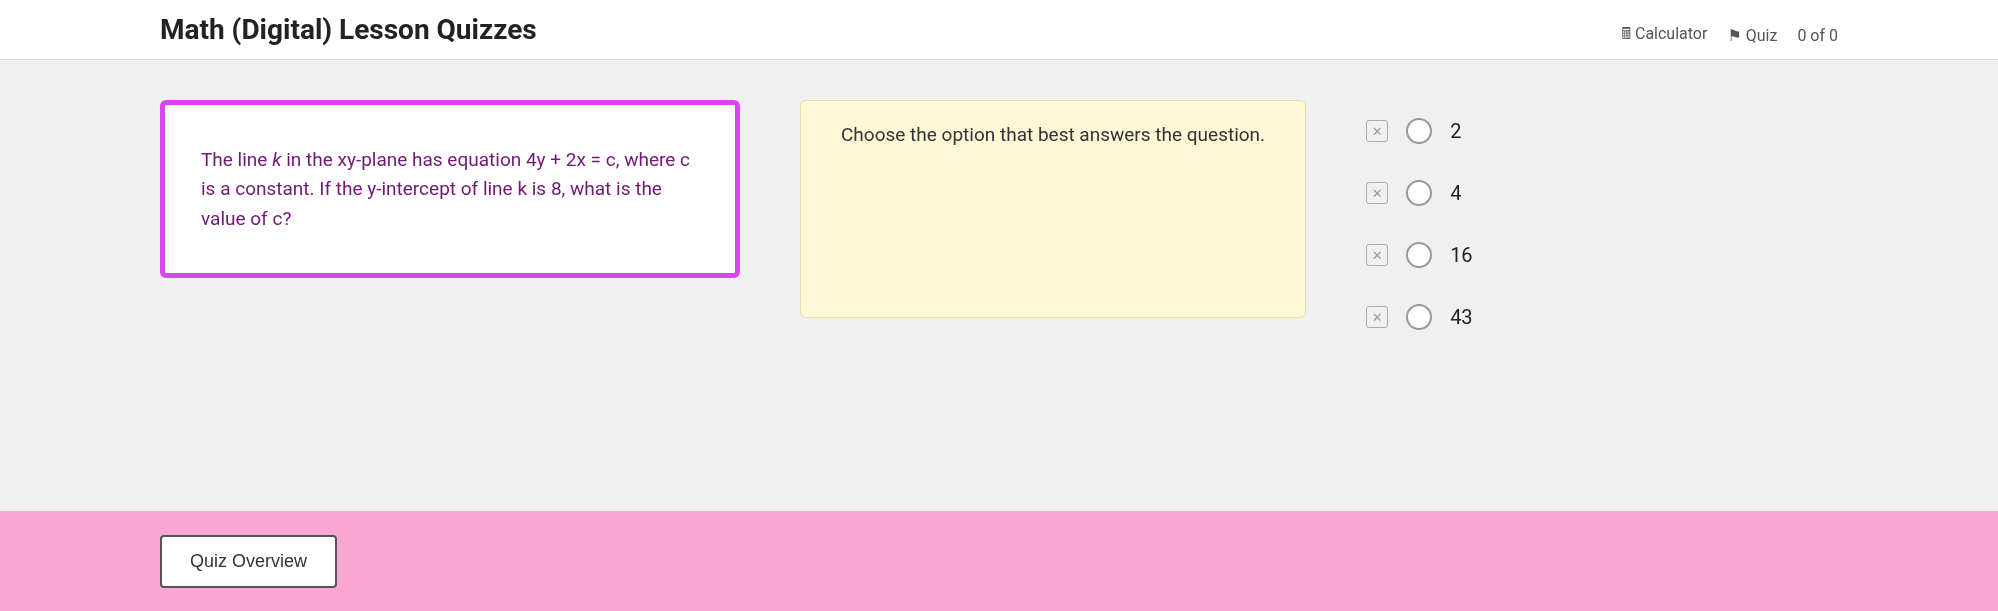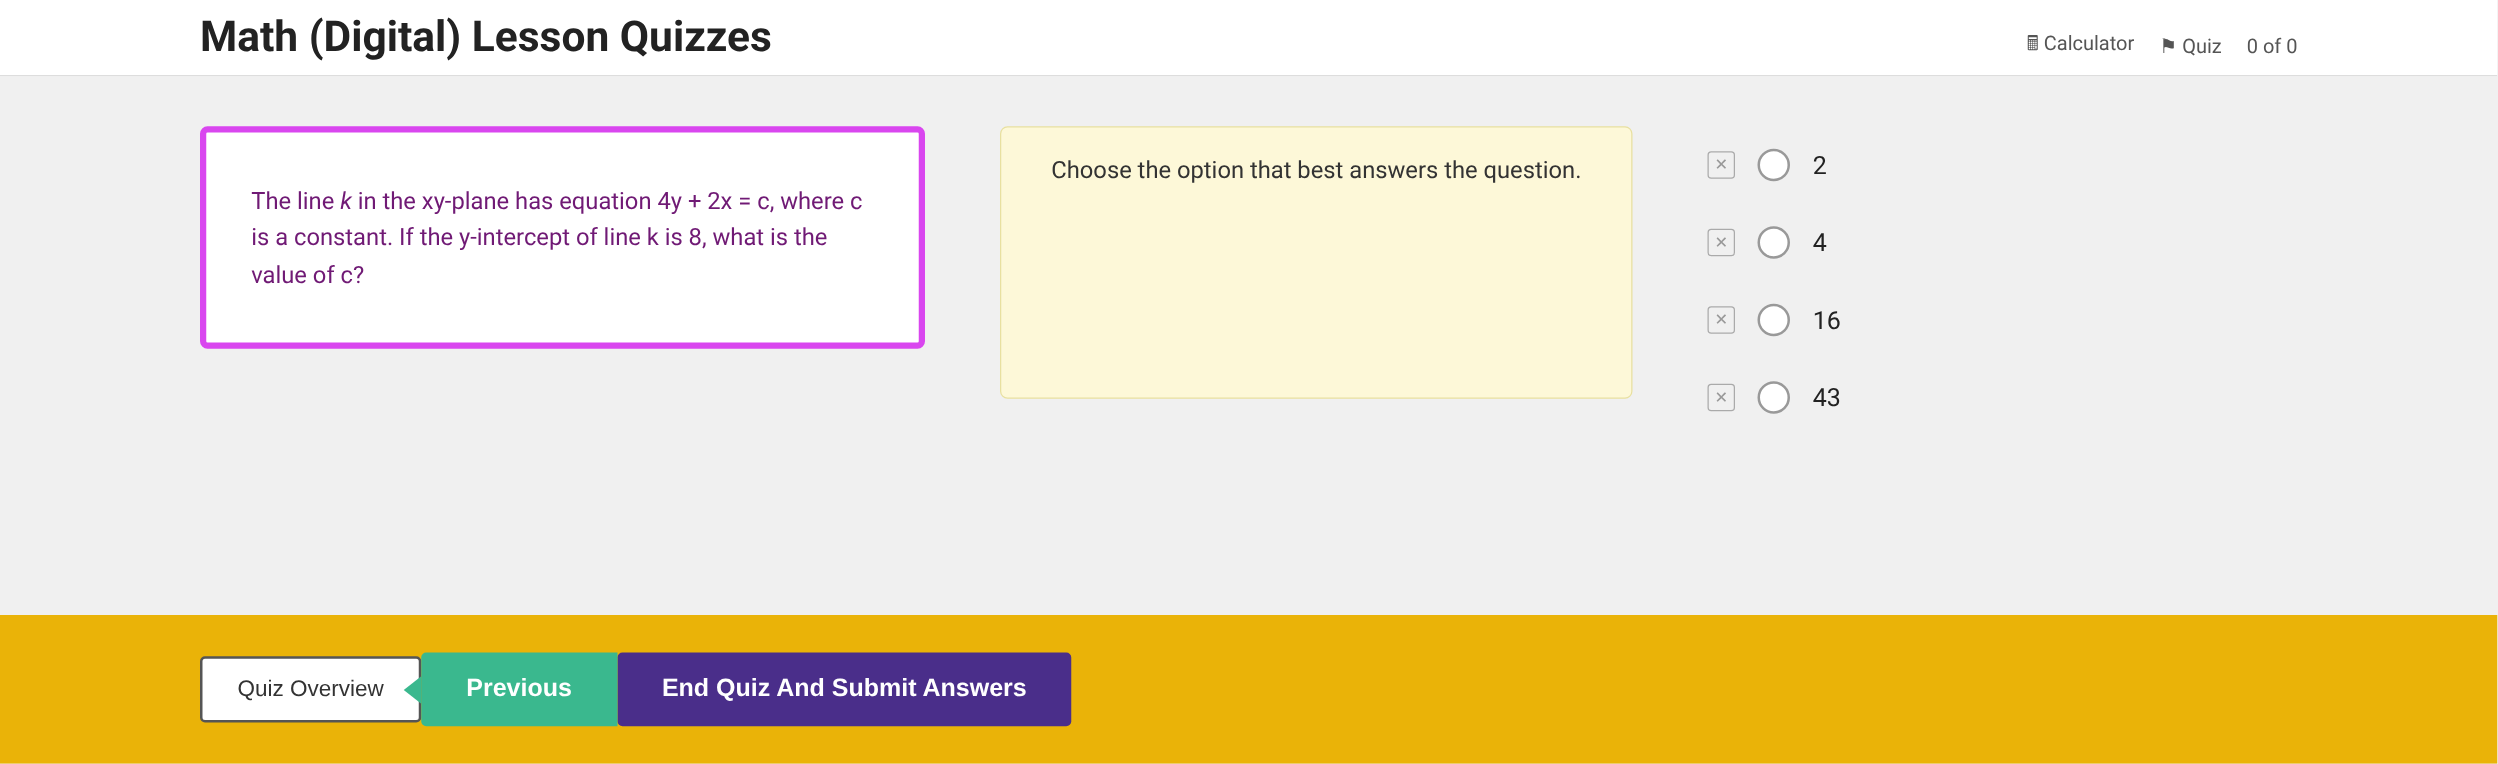--- a/index.html
+++ b/index.html
@@ -92,22 +92,22 @@
       cursor: pointer;
     }
 
     .option-label {
       font-size: 20px;
       color: #222;
     }
 
     
     .footer {
-      background: #eab308;
-      height: 119px;
+      background: #f9a8d4;
+      height: 100px;
       display: flex;
       align-items: center;
       padding: 0 160px;
       gap: 0;
       flex-shrink: 0;
     }
 
     .quiz-overview-btn {
       background: #ffffff;
       border: 2px solid #555;
@@ -176,21 +176,21 @@
     .header-strip {
       background: #ffffff;
       border-bottom: 1px solid #ddd;
       padding: 10px 160px;
       display: flex;
       align-items: center;
       justify-content: space-between;
     }
 
     .page-title {
-      font-size: 34px;
+      font-size: 28px;
       font-weight: 700;
       color: #222;
     }
 
     .header-tools {
       display: flex;
       align-items: center;
       gap: 20px;
       font-size: 16px;
       color: #555;
@@ -245,17 +245,13 @@
         <div class="option-radio"></div>
         <span class="option-label">43</span>
       </div>
 
     </div>
   </div>
 </div>
 
 <div class="footer">
   <button class="quiz-overview-btn">Quiz Overview</button>
-  <div class="footer-actions">
-    <button class="previous-btn">Previous</button>
-    <button class="end-quiz-btn">End Quiz And Submit Answers</button>
-  </div>
 </div>
 
 </body></html>

